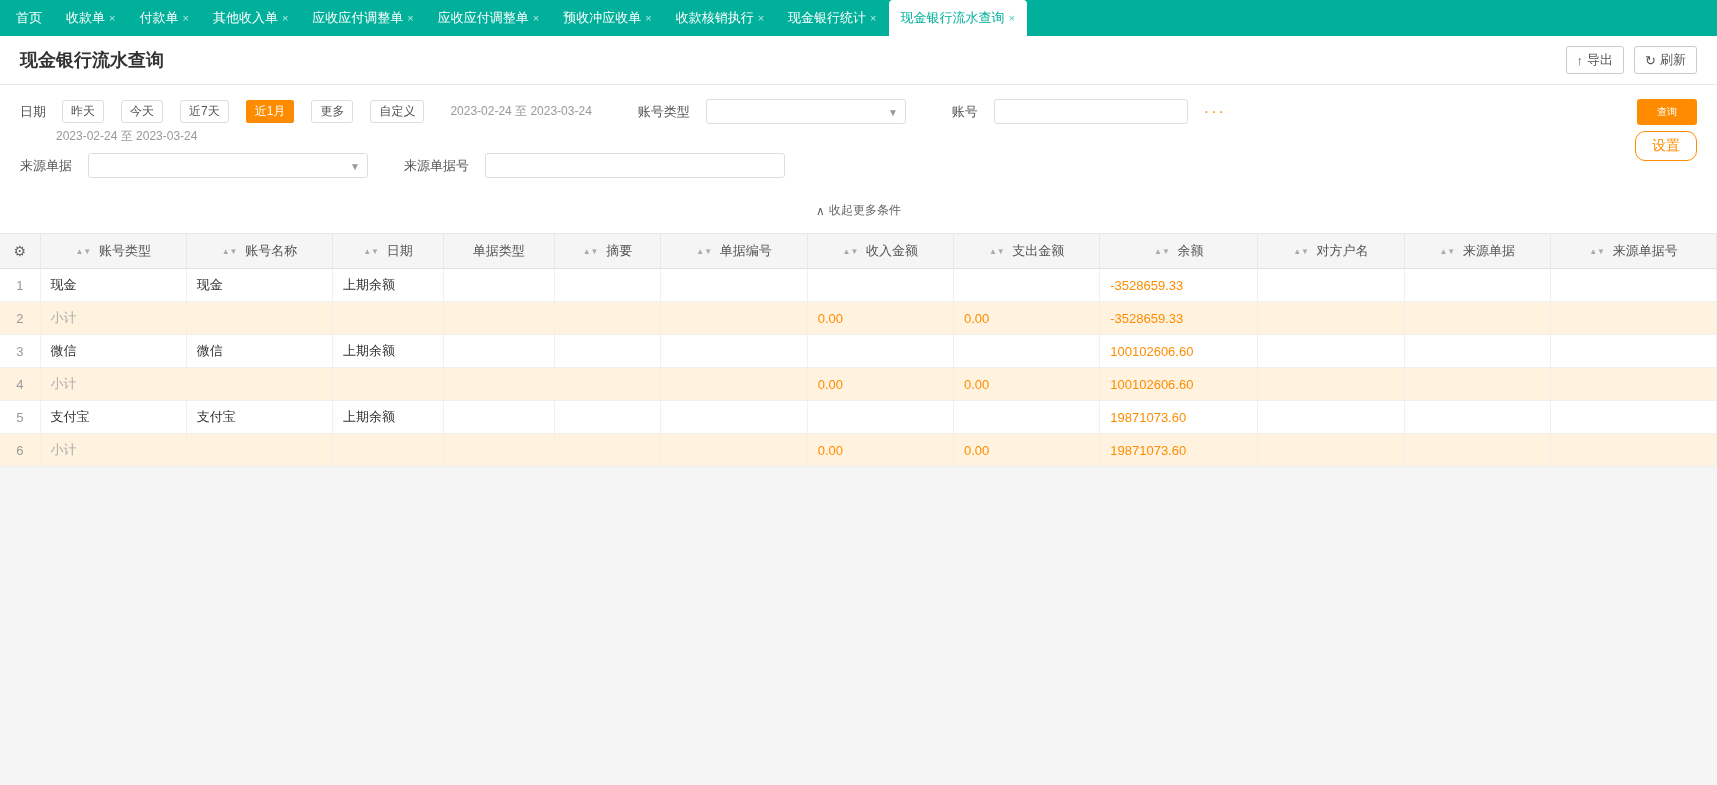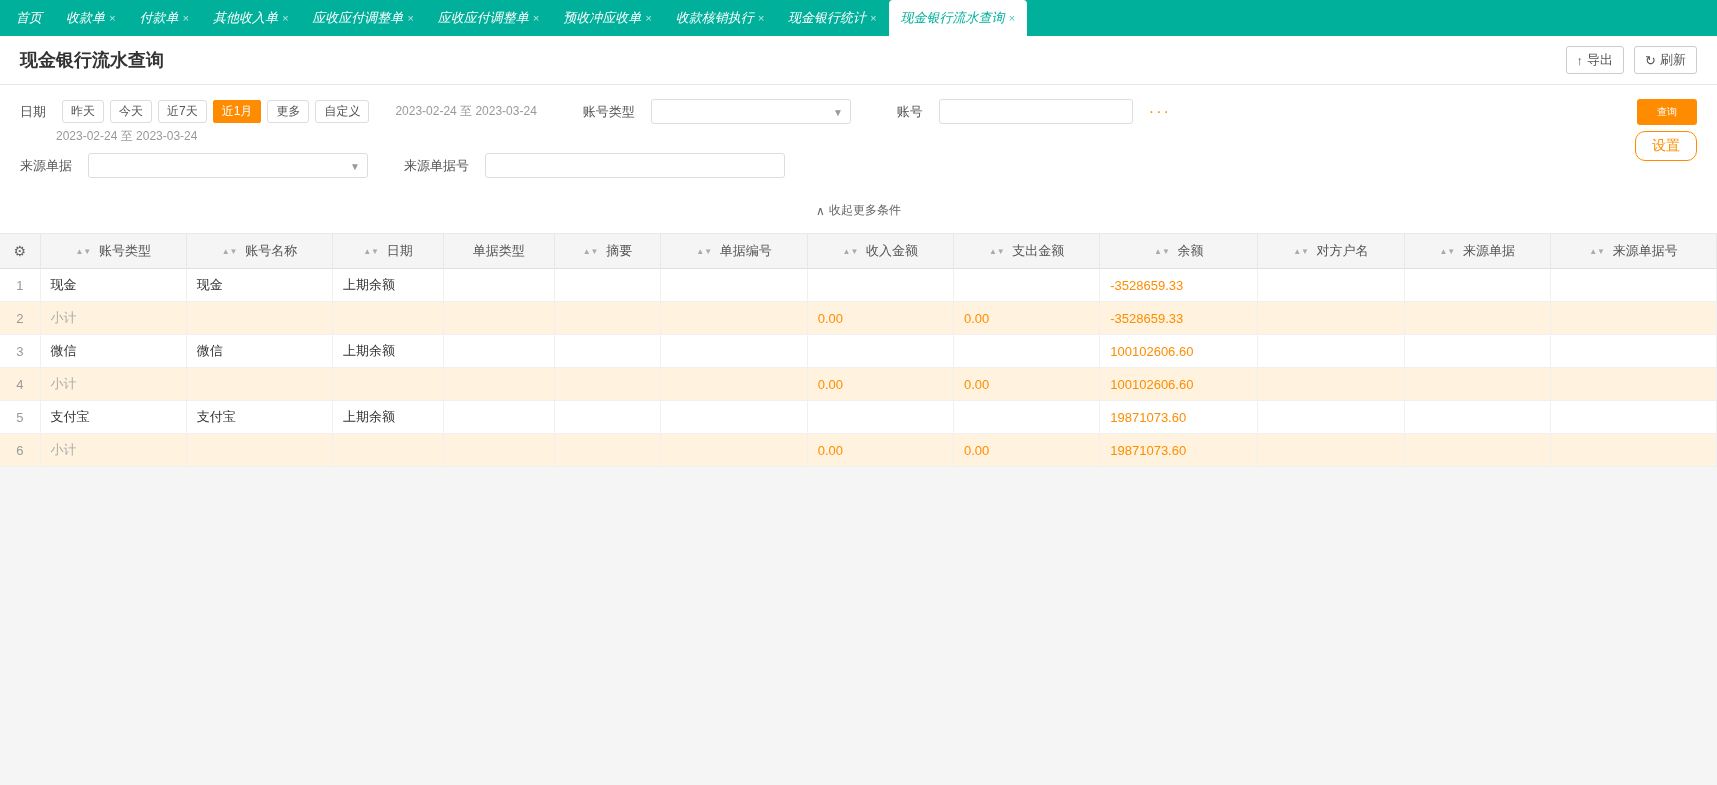--- a/index.html
+++ b/index.html
@@ -6,21 +6,20 @@
     body { font-family: 'Microsoft YaHei', Arial, sans-serif; font-size: 13px; background: #f5f5f5; color: #333; }
 
     
     .top-nav {
       background: #00b09b;
       display: flex;
       align-items: center;
       height: 36px;
       padding: 16px 4px;
       overflow: hidden;
-      font-style: italic;
     }
     .nav-item {
       color: #fff;
       padding: 0 12px;
       height: 36px;
       line-height: 36px;
       cursor: pointer;
       white-space: nowrap;
       font-size: 13px;
       display: flex;
@@ -84,21 +83,21 @@
       gap: 16px;
       margin-bottom: 10px;
     }
     .filter-label {
       color: #555;
       font-size: 13px;
       white-space: nowrap;
     }
     .date-btns {
       display: flex;
-      gap: 6px;
+      gap: 17px;
       align-items: flex-start;
     }
     .date-btn {
       padding: 2px 8px;
       border: 1px solid #ddd;
       border-radius: 3px;
       background: #fff;
       cursor: pointer;
       font-size: 12px;
       color: #555;

